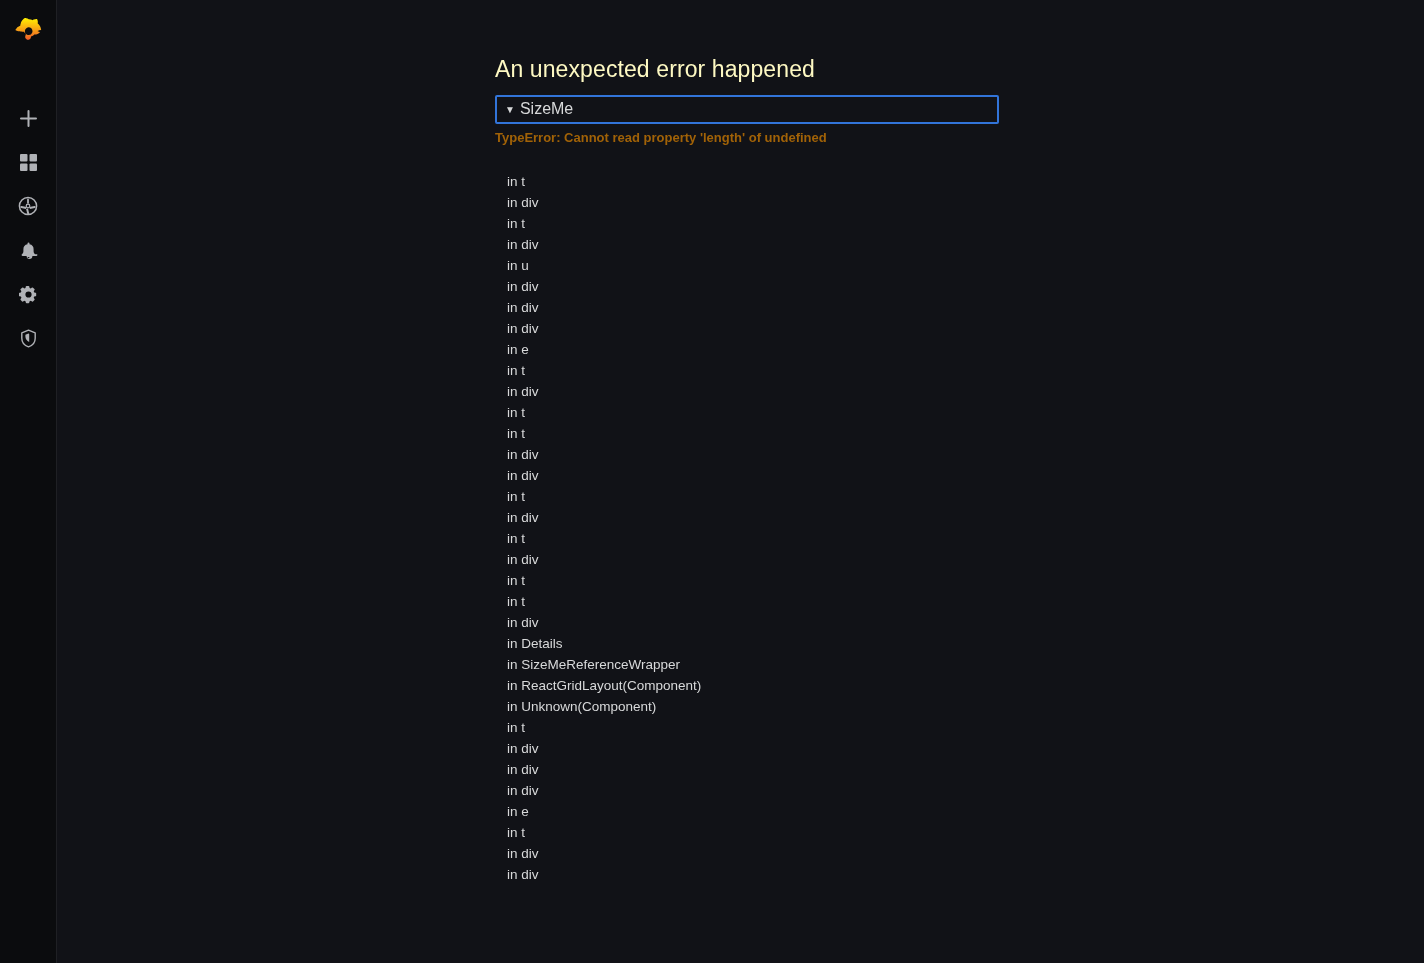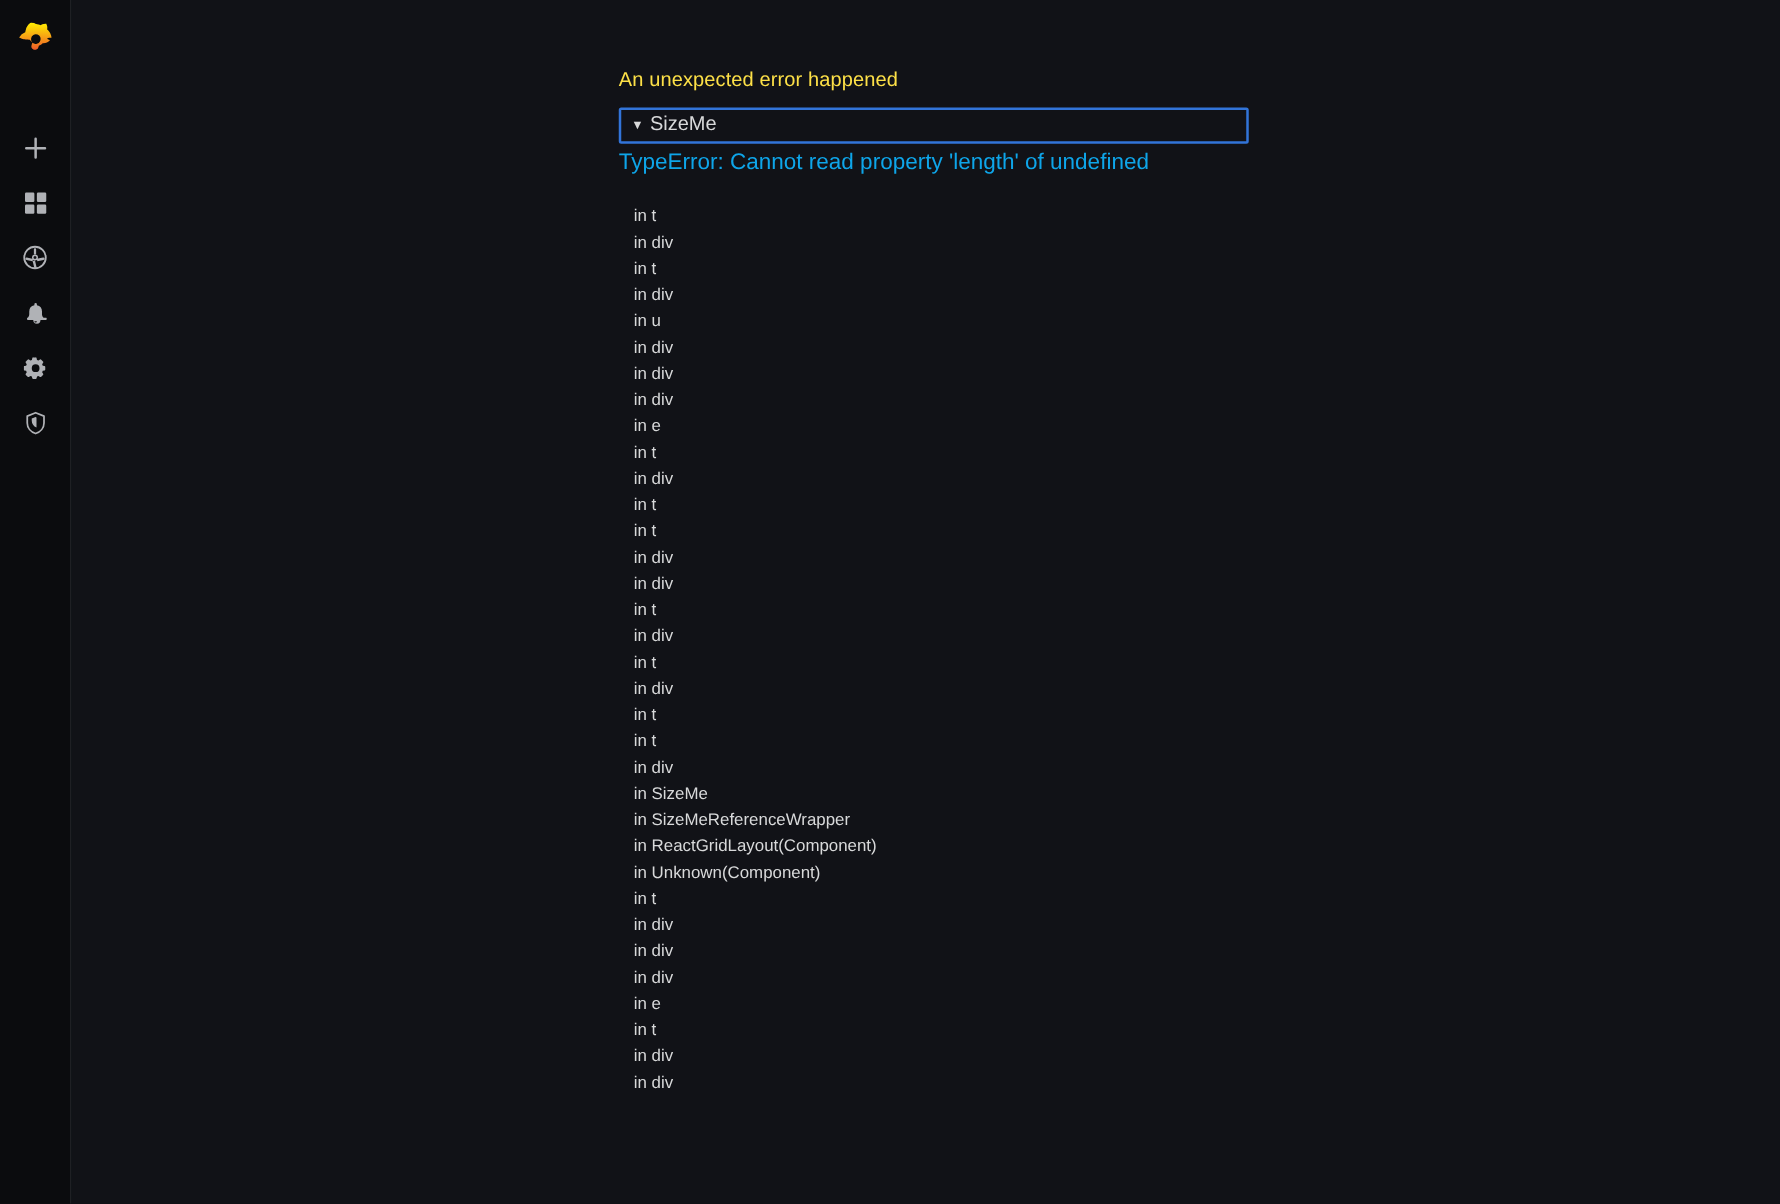--- a/index.html
+++ b/index.html
@@ -59,23 +59,23 @@
     overflow: hidden;
     position: relative;
   }
   #error-panel {
     position: absolute;
     left: 438px;
     top: 0;
     width: 560px;
   }
   #error-title {
-    font-size: 16px;
+    font-size: 23px;
     font-weight: 400;
-    color: #fde047;
+    color: #fef9c3;
     margin: 0;
     padding-top: 56px;
     letter-spacing: 0.1px;
   }
   #details-box {
     margin-top: 12px;
     width: 504px;
     border: 2px solid #3274d9;
     border-radius: 2px;
     background: #111217;
@@ -87,23 +87,24 @@
     outline: none;
   }
   .disclosure-triangle {
     font-size: 10px;
     line-height: 1;
     color: #d8d9da;
     transform: translateY(1px);
   }
   #error-message {
     margin-top: 5px;
-    font-size: 18px;
-    color: #0ea5e9;
+    font-size: 13px;
+    color: #a16207;
     line-height: 18px;
+    font-weight: bold;
   }
   #stack {
     margin-top: 24px;
     padding-left: 12px;
     font-size: 13.5px;
     line-height: 21px;
     color: #d8d9da;
   }
   .stack-line {
     white-space: pre;
@@ -209,21 +210,21 @@
           <div class="stack-line">in t</div>
           <div class="stack-line">in div</div>
           <div class="stack-line">in div</div>
           <div class="stack-line">in t</div>
           <div class="stack-line">in div</div>
           <div class="stack-line">in t</div>
           <div class="stack-line">in div</div>
           <div class="stack-line">in t</div>
           <div class="stack-line">in t</div>
           <div class="stack-line">in div</div>
-          <div class="stack-line">in SizeMe</div>
+          <div class="stack-line">in Details</div>
           <div class="stack-line">in SizeMeReferenceWrapper</div>
           <div class="stack-line">in ReactGridLayout(Component)</div>
           <div class="stack-line">in Unknown(Component)</div>
           <div class="stack-line">in t</div>
           <div class="stack-line">in div</div>
           <div class="stack-line">in div</div>
           <div class="stack-line">in div</div>
           <div class="stack-line">in e</div>
           <div class="stack-line">in t</div>
           <div class="stack-line">in div</div>

